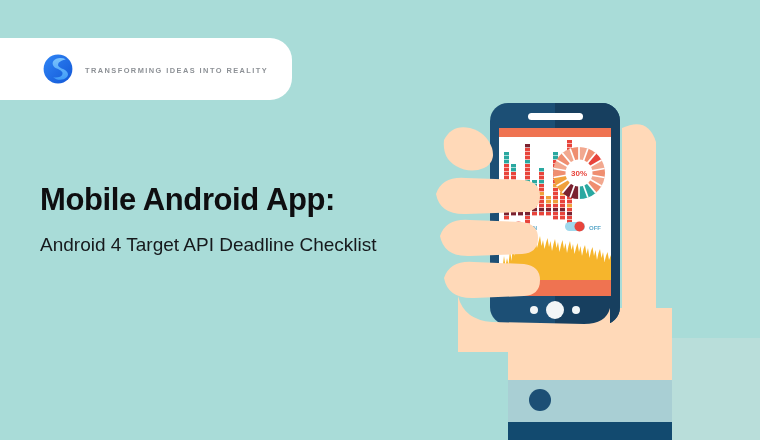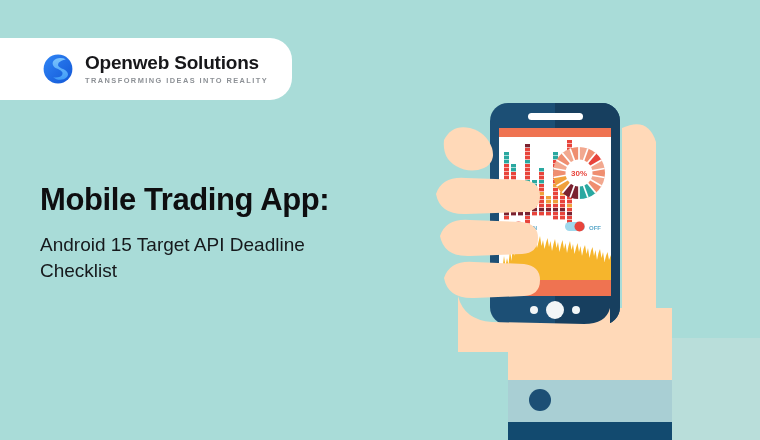--- a/index.html
+++ b/index.html
@@ -133,28 +133,27 @@
           </linearGradient>
         </defs>
         <path d="M16 1.6 A14.4 14.4 0 1 0 16 30.4 A14.4 14.4 0 1 0 16 1.6 Z" fill="url(#lgDark)"></path>
         <path d="M23.8 6.2 C19.5 4.0 13.6 4.6 11.4 8.0 C9.5 11.0 11.3 14.0 14.8 15.6
                  C18.4 17.3 21.2 18.6 20.4 21.2 C19.6 23.8 15.4 25.0 11.2 24.2
                  C14.4 27.4 21.0 27.8 24.4 24.6 C27.6 21.6 25.6 18.0 21.6 16.2
                  C18.0 14.6 15.4 13.4 16.2 10.9 C17.0 8.4 20.6 7.2 23.8 6.2 Z" fill="url(#lgLight)"></path>
       </svg>
     </div>
     <div class="logo-text-wrap">
-      <div class="logo-name">Openweb Solutions</div>
       <div class="logo-tagline">TRANSFORMING IDEAS INTO REALITY</div>
     </div>
   </div>
 
   <div class="headline">
-    <h1 class="headline-title">Mobile Trading App:</h1>
-    <h2 class="headline-sub">Android 15 Target API Deadline Checklist</h2>
+    <h1 class="headline-title">Mobile Android App:</h1>
+    <h2 class="headline-sub">Android 4 Target API Deadline Checklist</h2>
   </div>
 
   <div class="illustration">
     <svg width="360" height="440" viewBox="0 0 360 440">
 
       <g>
         <rect x="108" y="300" width="164" height="145" fill="#ffd9b8"></rect>
         <rect x="108" y="372" width="164" height="73" fill="#a9cfd4"></rect>
         <rect x="108" y="414" width="164" height="31" fill="#124a6f"></rect>
         <circle cx="140" cy="392" r="11" fill="#1c4f75"></circle>

